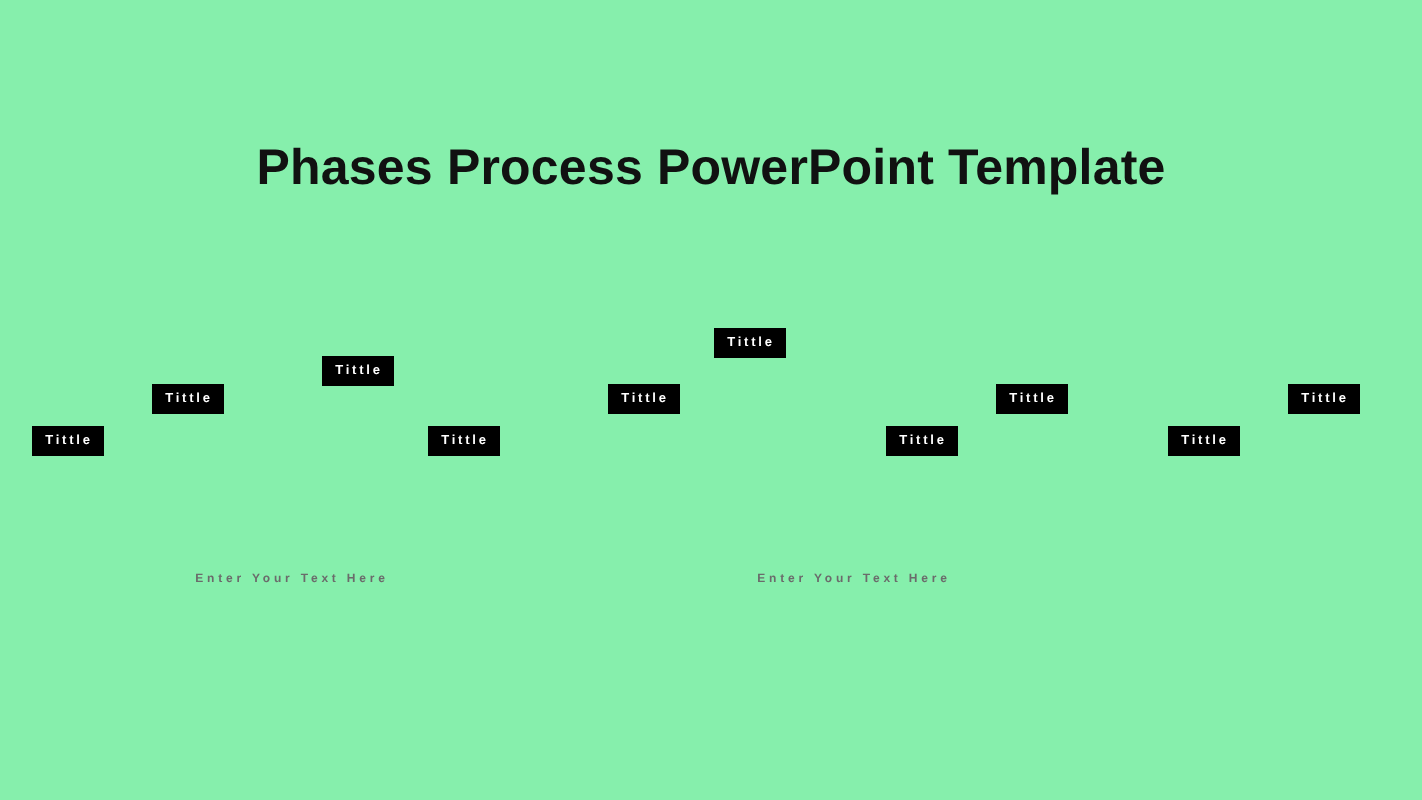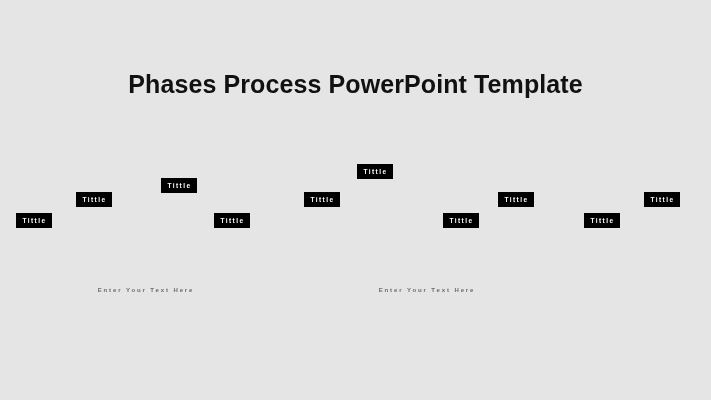--- a/index.html
+++ b/index.html
@@ -10,21 +10,21 @@
     width: 711px;
     height: 400px;
     background: #ffffff;
     font-family: "Liberation Sans", sans-serif;
     overflow: hidden;
   }
   #slide {
     position: relative;
     width: 711px;
     height: 400px;
-    background: #e5e5e5;
+    background: #86efac;
   }
   #slide-title {
     position: absolute;
     left: 0;
     top: 70px;
     width: 711px;
     text-align: center;
     font-family: "Liberation Sans", sans-serif;
     font-size: 25px;
     font-weight: bold;

